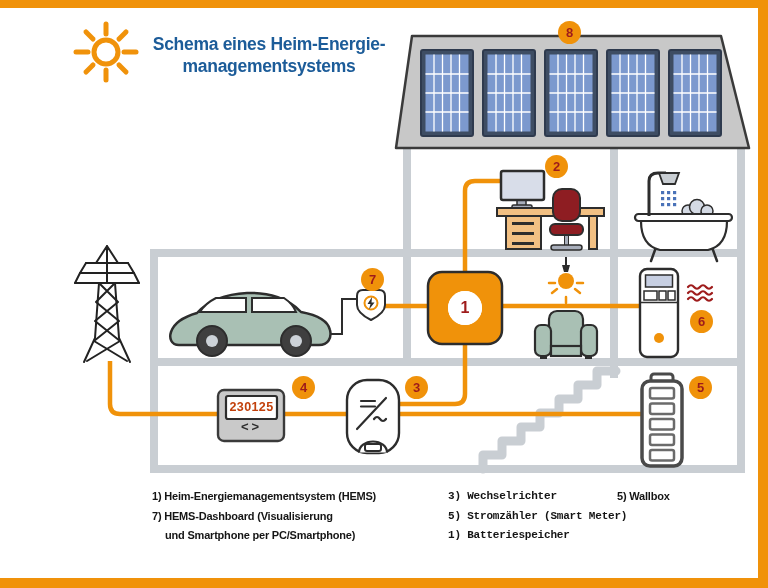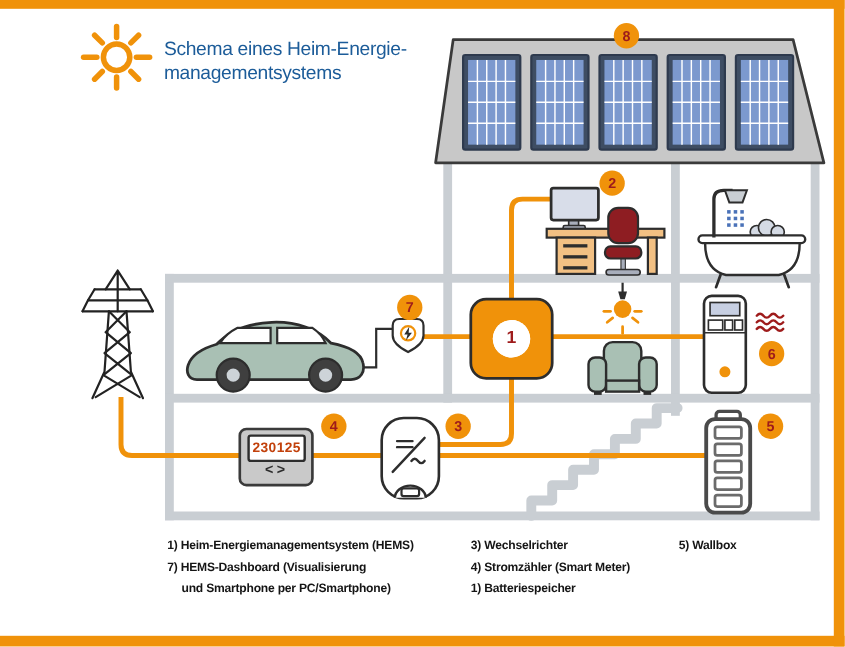--- a/index.html
+++ b/index.html
@@ -4,42 +4,42 @@
 <style>
   html,body{margin:0;padding:0;background:#ffffff;}
   #stage{position:relative;width:768px;height:588px;background:#ffffff;overflow:hidden;
          font-family:"Liberation Sans",sans-serif;}
   #diagram-svg{position:absolute;left:0;top:0;}
   .bar{position:absolute;background:#F0920A;}
   .bar-top{left:0;top:0;width:768px;height:8px;}
   .bar-bottom{left:0;top:578px;width:768px;height:10px;}
   .bar-right{left:758px;top:0;width:10px;height:588px;}
   .title{position:absolute;left:149px;top:33px;width:240px;color:#1C5C99;
-         font-weight:normal;font-size:17.5px;line-height:22px;letter-spacing:-0.3px;}
+         font-weight:bold;font-size:17.5px;line-height:22px;letter-spacing:-0.3px;text-align:center;}
   .marker{position:absolute;width:23px;height:23px;border-radius:50%;background:#F0920A;
           color:#9E1B1B;font-weight:bold;font-size:13px;line-height:23px;text-align:center;}
   .marker-1{width:34px;height:34px;background:#ffffff;font-size:16px;line-height:34px;}
   .m1{left:448px;top:291px;}
   .m2{left:545px;top:155px;}
   .m3{left:405px;top:376px;}
   .m4{left:292px;top:376px;}
   .m5{left:689px;top:376px;}
   .m6{left:690px;top:310px;}
   .m7{left:361px;top:268px;}
   .m8{left:558px;top:21px;}
   .meter-display{position:absolute;left:227px;top:397px;width:49px;height:21px;
           font-weight:bold;font-size:12.5px;line-height:21px;text-align:center;
           color:#c2410c;letter-spacing:0.4px;}
   .meter-arrows{position:absolute;left:227px;top:419px;width:49px;height:16px;
           font-weight:bold;font-size:13px;line-height:16px;text-align:center;
           color:#2D2D2D;letter-spacing:3px;}
   .legend-col{position:absolute;top:487px;font-weight:bold;font-size:11px;line-height:19.5px;
           color:#151515;letter-spacing:-0.2px;white-space:nowrap;}
   .legend-col1{left:152px;}
-  .legend-col2{left:428px;}
+  .legend-col2{left:448px;font-family:Liberation Mono, monospace;}
   .legend-col3{left:617px;}
   .legend-indent{padding-left:13px;}
 </style>
 </head>
 <body>
 
 <div id="stage">
 
   <svg id="diagram-svg" width="768" height="588" viewBox="0 0 768 588">
 
@@ -249,20 +249,20 @@
   <div class="meter-display">230125</div>
   <div class="meter-arrows">&lt;&gt;</div>
 
   <div class="legend-col legend-col1">
     <div>1) Heim-Energiemanagementsystem (HEMS)</div>
     <div>7) HEMS-Dashboard (Visualisierung</div>
     <div class="legend-indent">und Smartphone per PC/Smartphone)</div>
   </div>
   <div class="legend-col legend-col2">
     <div>3) Wechselrichter</div>
-    <div>4) Stromzähler (Smart Meter)</div>
+    <div>5) Stromzähler (Smart Meter)</div>
     <div>1) Batteriespeicher</div>
   </div>
   <div class="legend-col legend-col3">
     <div>5) Wallbox</div>
   </div>
 
 </div>
 
 </body></html>

